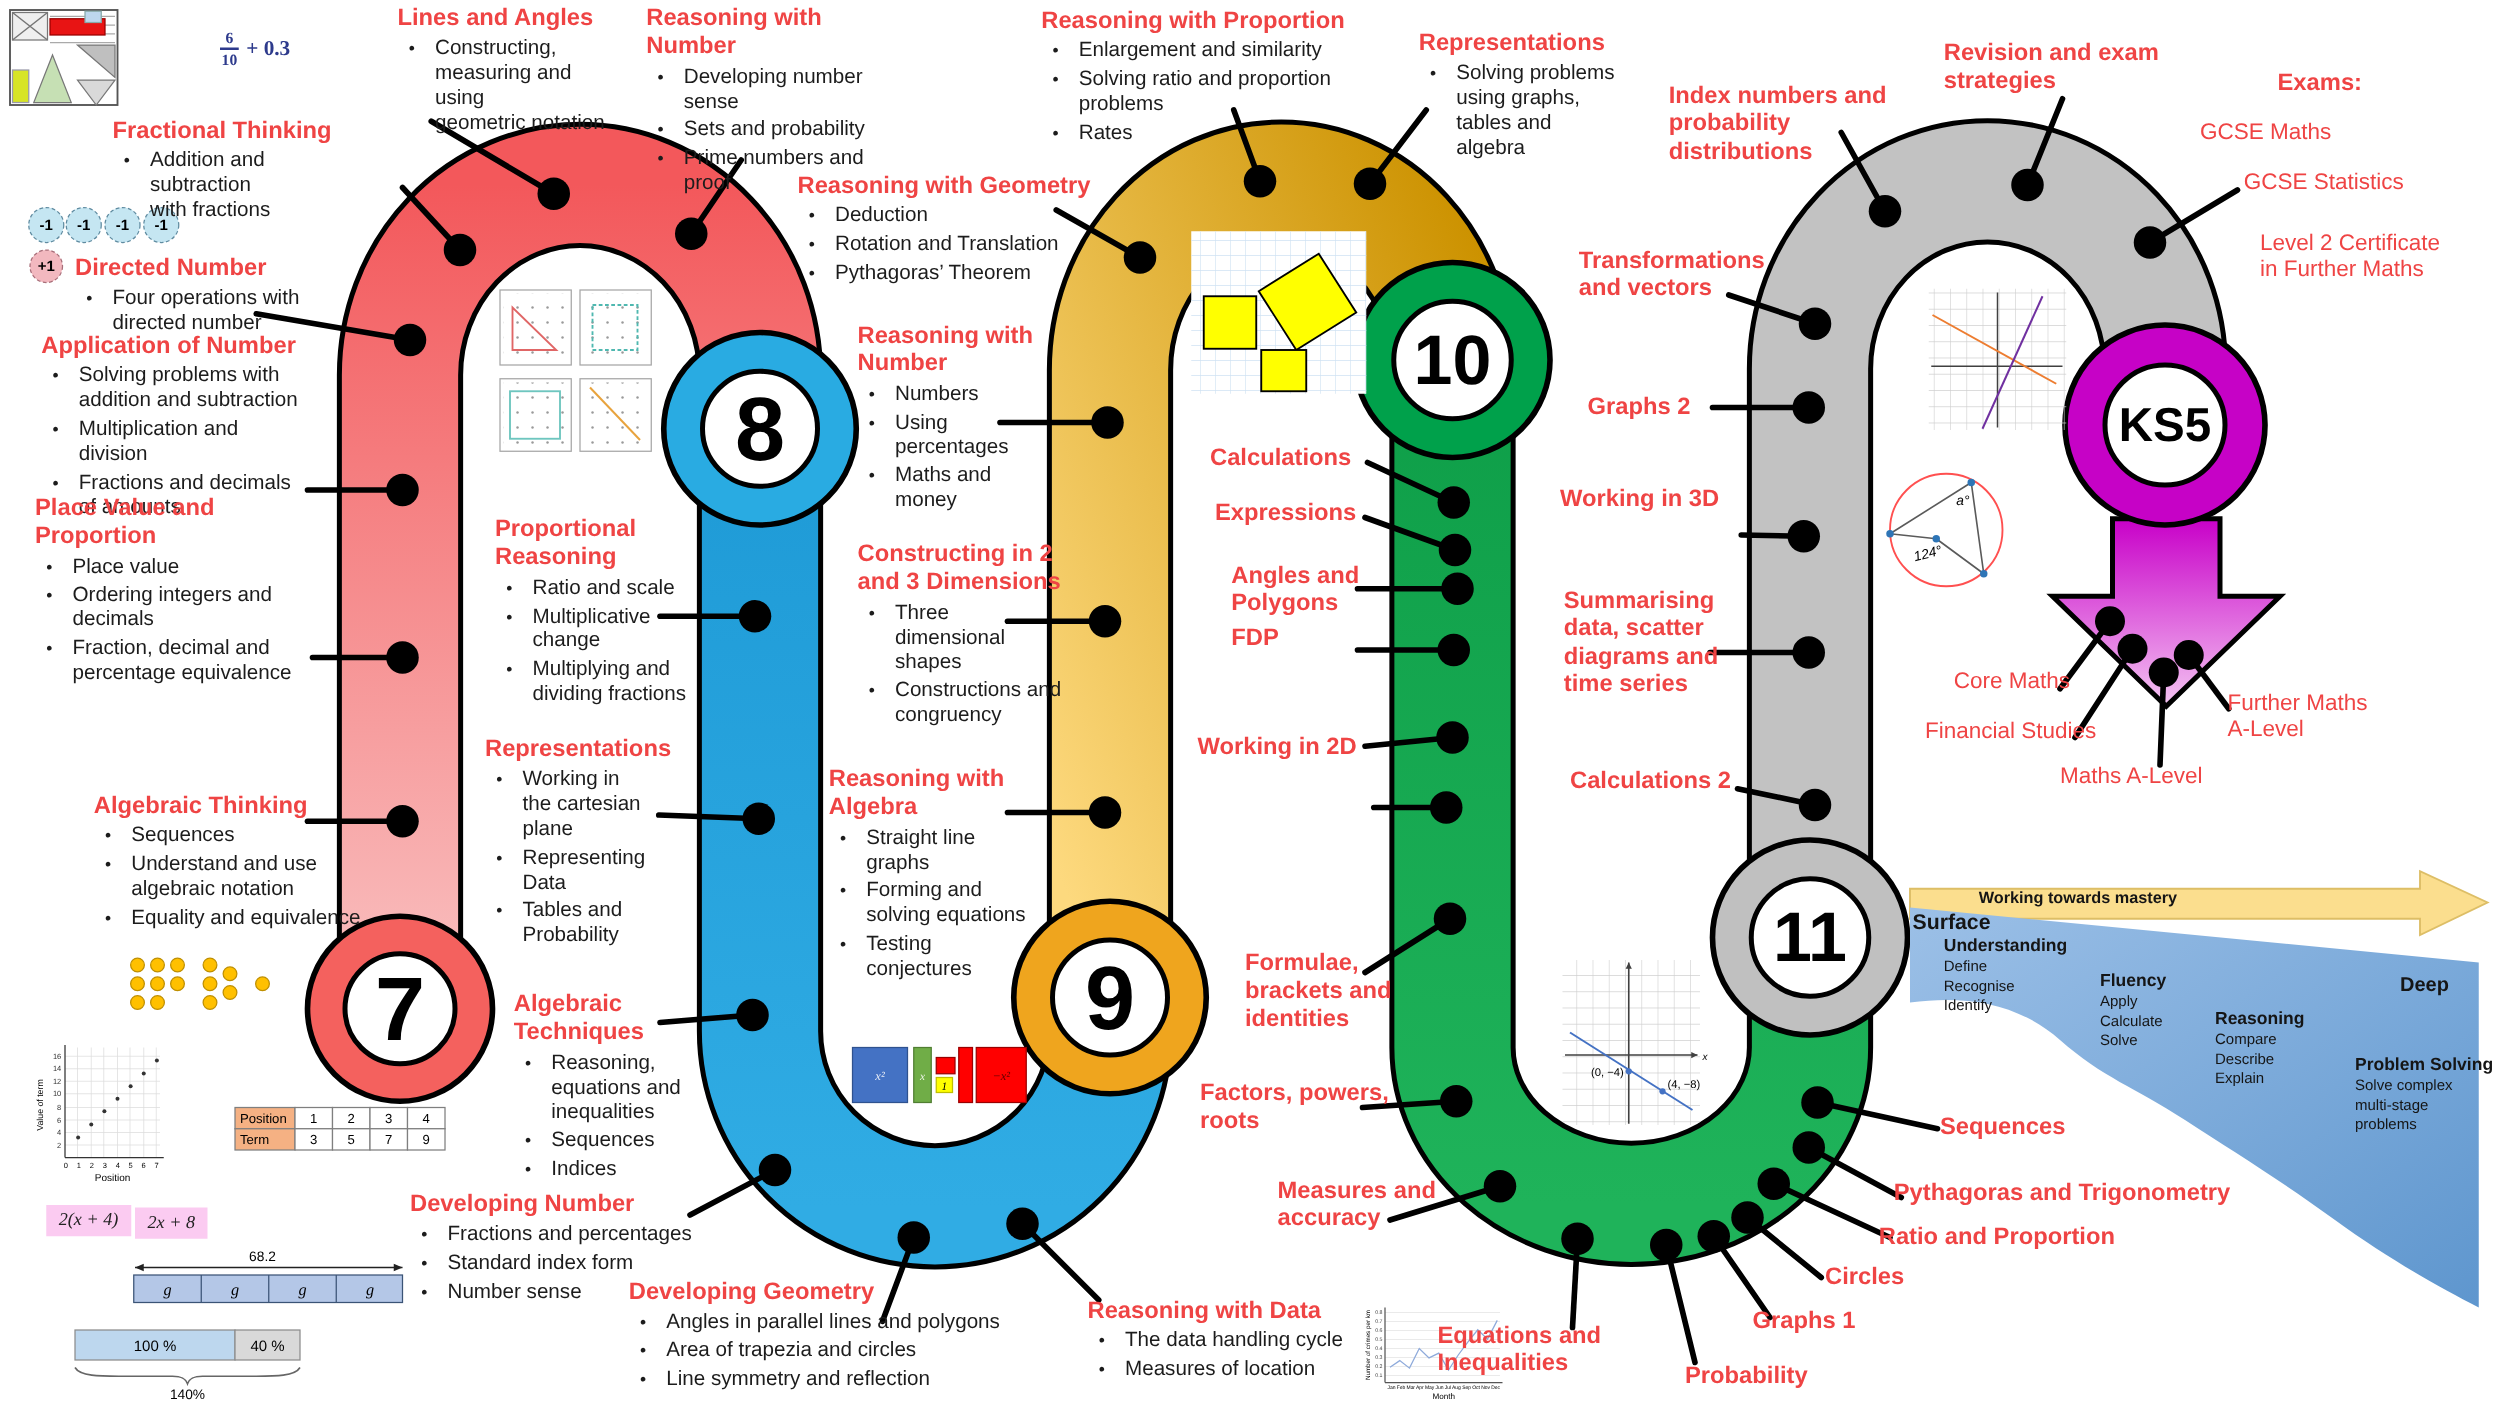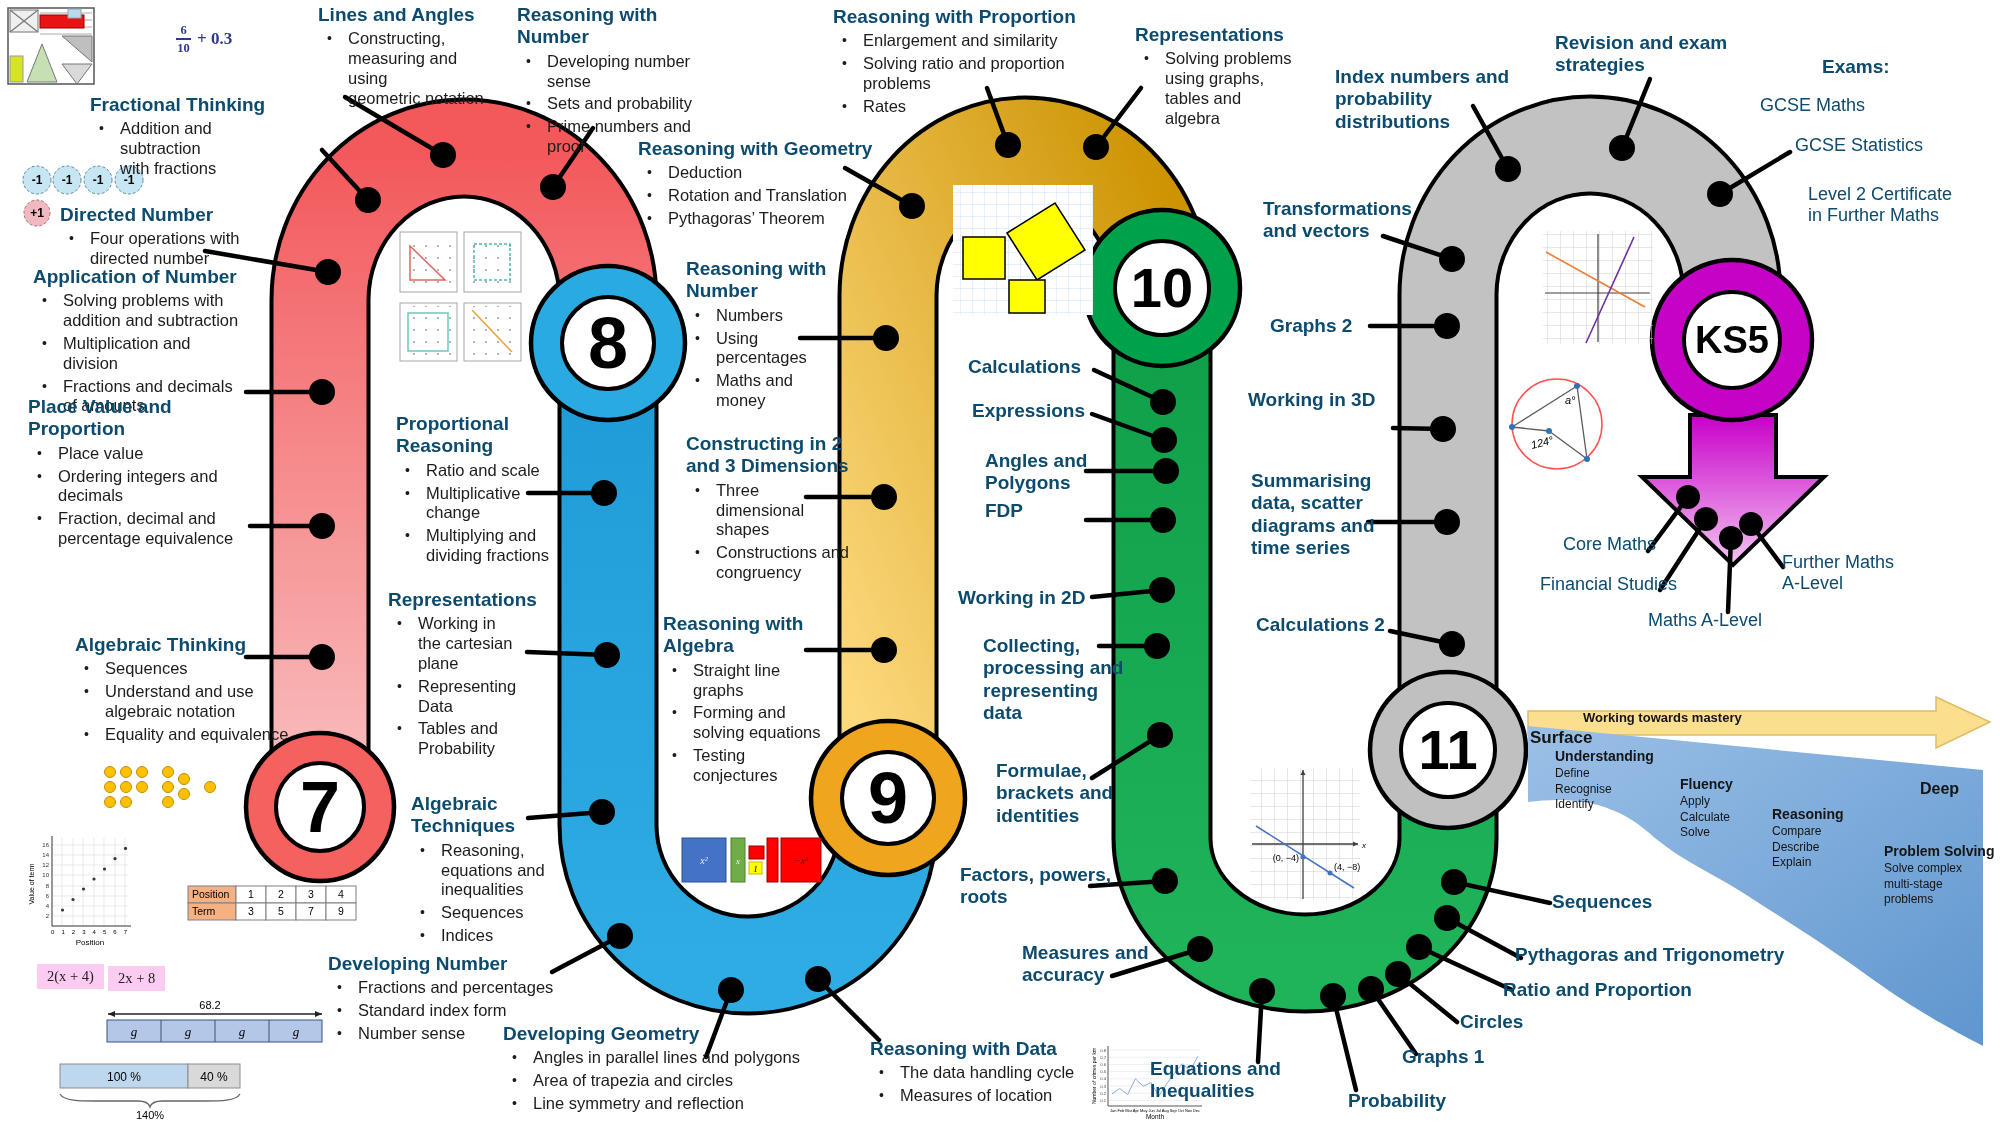--- a/index.html
+++ b/index.html
@@ -1,28 +1,28 @@
 <!DOCTYPE html>
 <html><head>
 <meta charset="utf-8">
 <style>
   html,body{margin:0;padding:0}
   .canvas{position:relative;width:2000px;height:1125px;background:#fff;overflow:hidden;
           font-family:"Liberation Sans",sans-serif;color:#151515}
   svg.stage{position:absolute;left:0;top:0}
   .topic{position:absolute}
-  .th{font-weight:700;font-size:19px;line-height:1.18;white-space:pre-line;color:#0c4a6e}
+  .th{font-weight:700;font-size:19px;line-height:1.18;white-space:pre-line;color:#ef4444}
   .tb{font-size:16.5px;line-height:1.2;white-space:pre-line;padding-left:30px;position:relative;margin-top:3px;color:#1c1c1c}
   .tb::before{content:"\2022";position:absolute;left:9px;top:1px;font-size:14px}
   .reg .th{font-weight:400;font-size:18px}
   .fracwrap{position:absolute;left:176px;top:24px;display:flex;align-items:center;gap:6px;
             color:#2d3a8c;font-family:"Liberation Serif",serif;font-size:17px;font-weight:700}
   .frac{display:inline-flex;flex-direction:column;align-items:center;font-size:12.5px;line-height:1}
   .frac .bar{width:15px;height:2px;background:#2d3a8c;margin:1.5px 0}
-  .expr{position:absolute;background:#fbcbf1;font-family:"Liberation Serif",serif;
+  .expr{position:absolute;background:#fbcbf1;font-family:"Liberation Serif",serif;font-style:italic;
         font-size:14.5px;padding:4px 10px;color:#222}
   .mb{position:absolute;font-weight:700;font-size:13px}
   .msur{position:absolute;font-weight:700;font-size:17px}
   .msh{position:absolute;font-weight:700;font-size:14px}
   .msi{position:absolute;font-size:12px;line-height:1.3;white-space:pre-line}
   .mdeep{position:absolute;font-weight:700;font-size:16px}
 </style>
 </head>
 <body>
 
@@ -608,26 +608,20 @@
 <div class="topic" style="left:985px;top:450px">
       <div class="th">Angles and
 Polygons</div>
     </div>
 <div class="topic" style="left:985px;top:500px">
       <div class="th">FDP</div>
     </div>
 <div class="topic" style="left:958px;top:587px">
       <div class="th">Working in 2D</div>
     </div>
-<div class="topic" style="left:983px;top:635px">
-      <div class="th">Collecting,
-processing and
-representing
-data</div>
-    </div>
 <div class="topic" style="left:996px;top:760px">
       <div class="th">Formulae,
 brackets and
 identities</div>
     </div>
 <div class="topic" style="left:960px;top:864px">
       <div class="th">Factors, powers,
 roots</div>
     </div>
 <div class="topic" style="left:1022px;top:942px">

